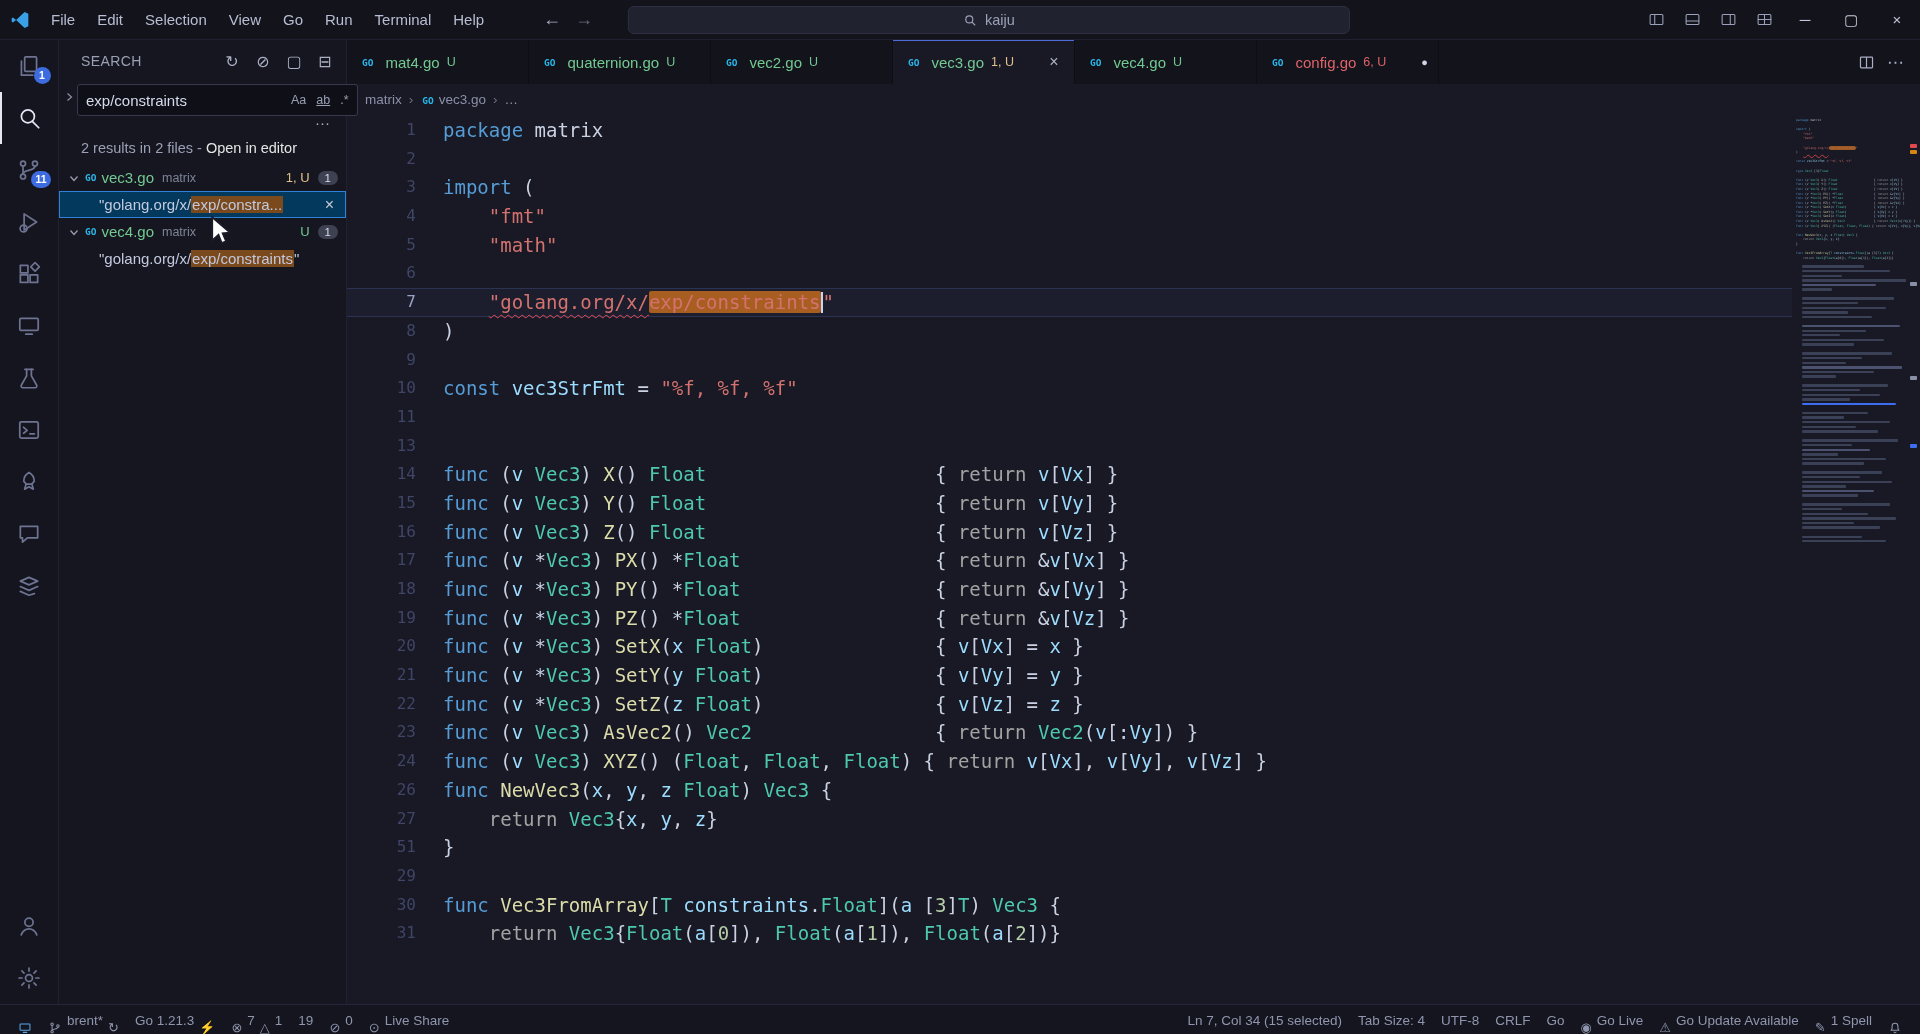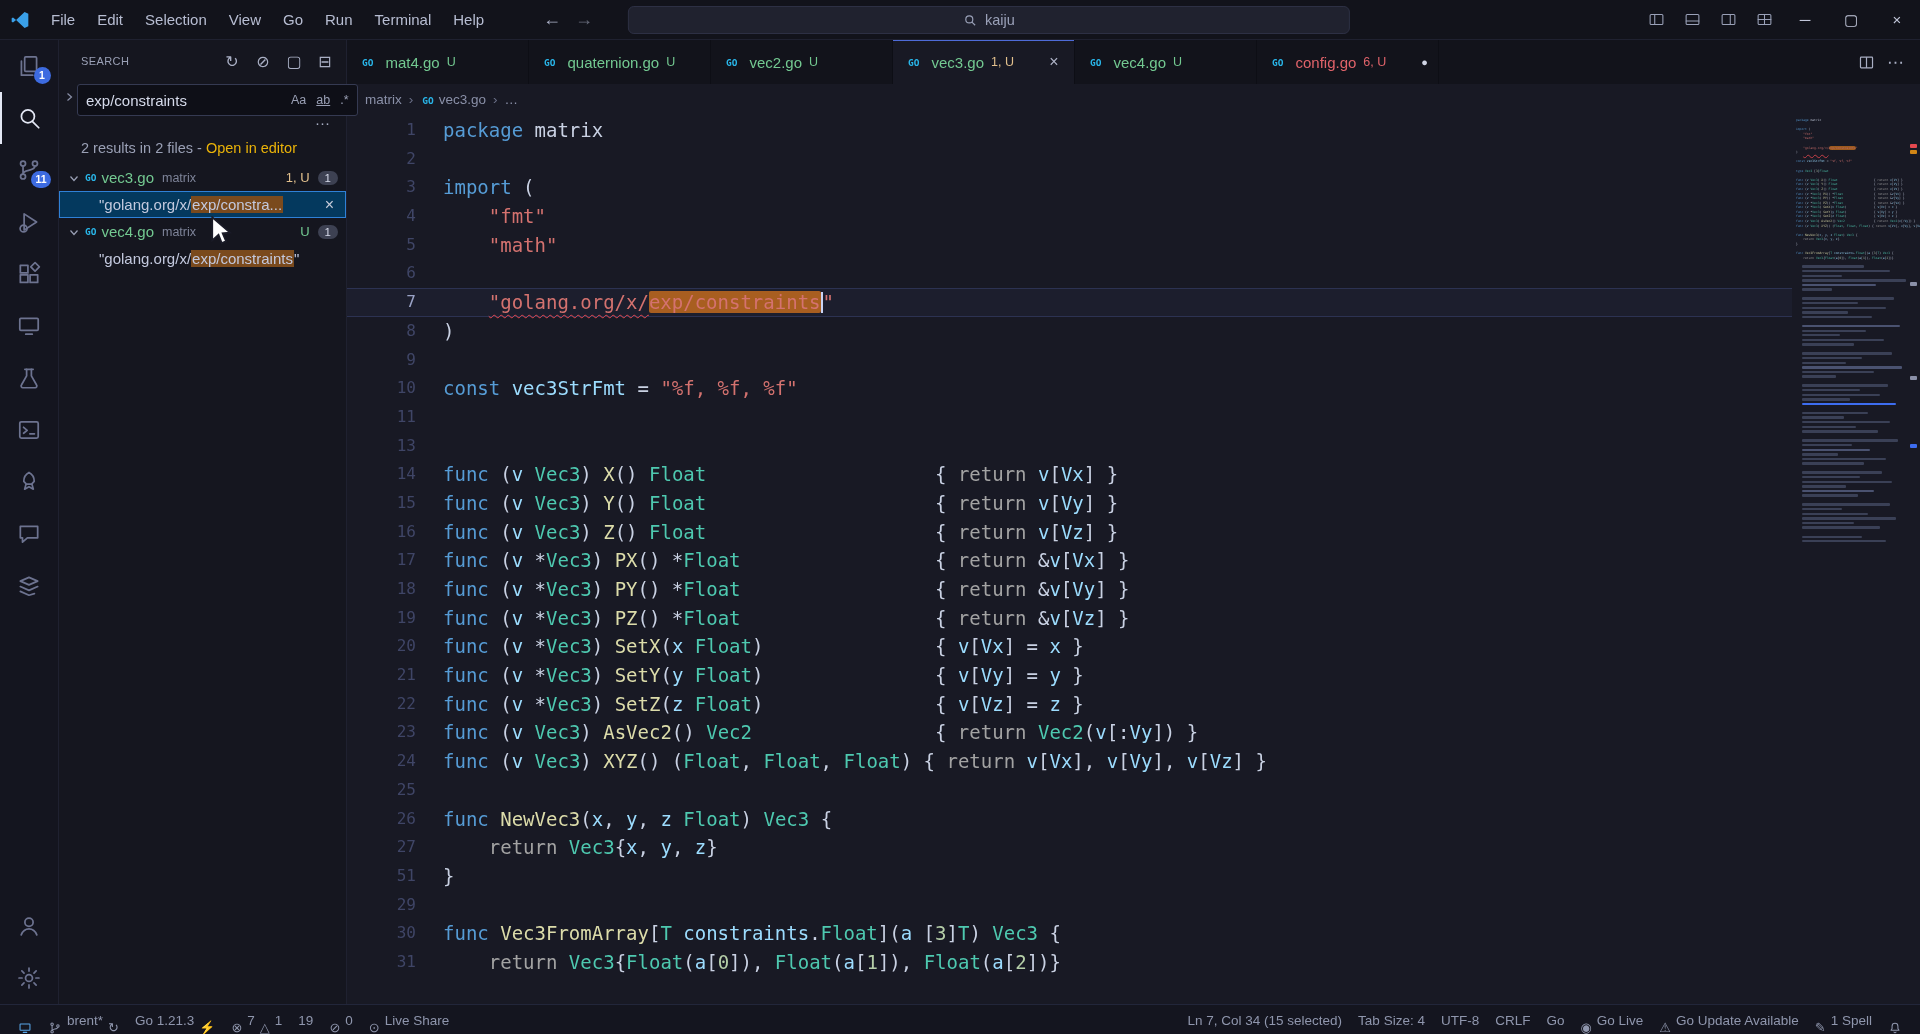--- a/index.html
+++ b/index.html
@@ -23,32 +23,32 @@
   
   .activitybar { width:59px; background:#14151f; display:flex; flex-direction:column; align-items:center; border-right:1px solid #1f2130; }
   .act-item { width:59px; height:52px; display:flex; align-items:center; justify-content:center; color:#6d7390; position:relative; cursor:pointer; }
   .act-item.active { color:#e4e8f5; box-shadow: inset 2px 0 0 #e4e8f5; }
   .act-badge { position:absolute; right:8px; bottom:8px; min-width:17px; height:17px; padding:0 4px; border-radius:9px; background:#3d6be0; color:#fff; font-size:10.5px; line-height:17px; text-align:center; font-weight:bold; }
   .act-bottom { margin-top:auto; }
 
   
   .sidebar { width:288px; background:#15161f; border-right:1px solid #1f2130; font-size:15px; position:relative; }
   .sb-header { height:42px; display:flex; align-items:center; padding:0 10px 0 22px; }
-  .sb-title { font-size:11px; letter-spacing:.4px; color:#9aa0b5; }
+  .sb-title { font-size:14px; letter-spacing:.4px; color:#9aa0b5; }
   .sb-actions { margin-left:auto; display:flex; gap:9px; color:#a9afc4; font-size:16px; }
   .sb-actions span { cursor:pointer; width:22px; height:22px; display:flex; align-items:center; justify-content:center; border-radius:4px; }
   .sb-search-row { display:flex; align-items:flex-start; padding:2px 14px 2px 4px; gap:2px; }
   .sb-caret { color:#8a90a8; margin-top:7px; }
   .sb-input-wrap { flex:1; height:32px; background:#0e0f17; border:1px solid #353a52; border-radius:3px; display:flex; align-items:center; padding:0 4px 0 8px; }
   .sb-input { flex:1; background:transparent; border:none; outline:none; color:#d5daea; font-size:15px; font-family:"Liberation Sans",sans-serif; }
   .sb-opt { color:#9aa0b5; font-size:12.5px; padding:2px 4px; border-radius:3px; margin-left:2px; cursor:pointer; }
   .sb-opt.ul { text-decoration:underline; }
   .sb-dots { text-align:right; padding:0 16px; color:#a9afc4; font-size:15px; height:16px; line-height:10px; }
   .sb-summary { padding:6px 16px 8px 22px; font-size:14.5px; color:#9aa0b5; }
-  .sb-summary a { color:#eab308; text-decoration:none; cursor:pointer;text-align:center; }
+  .sb-summary a { color:#e5e5e5; text-decoration:none; cursor:pointer;text-align:center; }
   .tree-row { height:27px; display:flex; align-items:center; padding:0 8px 0 6px; cursor:pointer; position:relative; }
   .tree-row.selected { background:#04395e; outline:1px solid #2f81d7; outline-offset:-1px; }
   .tr-chev { width:18px; color:#9aa0b5; display:flex; justify-content:center; }
   .goicon { font-size:9.5px; font-weight:bold; color:#29b5e8; letter-spacing:0; margin:0 5px 0 2px; font-family:"DejaVu Sans Mono",monospace; }
   .tr-name { color:#73c991; margin-right:8px; }
   .tr-path { color:#7e8499; font-size:12.5px; }
   .tr-spacer { flex:1; }
   .tr-dec { font-size:13px; margin-right:8px; }
   .dec-green { color:#73c991; } .dec-gold { color:#e2c08d; } .dec-red { color:#e0636a; }
   .tr-count { background:#3d4152; color:#d5d9e8; border-radius:10px; font-size:11.5px; padding:1px 7px; }
@@ -393,21 +393,20 @@
           <div class="code-line"><span class="ln">15</span><span class="lt"><span class="tk-k">func</span><span class="tk-d"> (</span><span class="tk-i">v</span><span class="tk-d"> </span><span class="tk-t">Vec3</span><span class="tk-d">) </span><span class="tk-f">Y</span><span class="tk-d">() </span><span class="tk-t">Float</span><span class="tk-d">                    { </span><span class="tk-x">return</span><span class="tk-d"> </span><span class="tk-i">v</span><span class="tk-d">[</span><span class="tk-i">Vy</span><span class="tk-d">] }</span></span></div>
           <div class="code-line"><span class="ln">16</span><span class="lt"><span class="tk-k">func</span><span class="tk-d"> (</span><span class="tk-i">v</span><span class="tk-d"> </span><span class="tk-t">Vec3</span><span class="tk-d">) </span><span class="tk-f">Z</span><span class="tk-d">() </span><span class="tk-t">Float</span><span class="tk-d">                    { </span><span class="tk-x">return</span><span class="tk-d"> </span><span class="tk-i">v</span><span class="tk-d">[</span><span class="tk-i">Vz</span><span class="tk-d">] }</span></span></div>
           <div class="code-line"><span class="ln">17</span><span class="lt"><span class="tk-k">func</span><span class="tk-d"> (</span><span class="tk-i">v</span><span class="tk-d"> *</span><span class="tk-t">Vec3</span><span class="tk-d">) </span><span class="tk-f">PX</span><span class="tk-d">() *</span><span class="tk-t">Float</span><span class="tk-d">                 { </span><span class="tk-x">return</span><span class="tk-d"> &amp;</span><span class="tk-i">v</span><span class="tk-d">[</span><span class="tk-i">Vx</span><span class="tk-d">] }</span></span></div>
           <div class="code-line"><span class="ln">18</span><span class="lt"><span class="tk-k">func</span><span class="tk-d"> (</span><span class="tk-i">v</span><span class="tk-d"> *</span><span class="tk-t">Vec3</span><span class="tk-d">) </span><span class="tk-f">PY</span><span class="tk-d">() *</span><span class="tk-t">Float</span><span class="tk-d">                 { </span><span class="tk-x">return</span><span class="tk-d"> &amp;</span><span class="tk-i">v</span><span class="tk-d">[</span><span class="tk-i">Vy</span><span class="tk-d">] }</span></span></div>
           <div class="code-line"><span class="ln">19</span><span class="lt"><span class="tk-k">func</span><span class="tk-d"> (</span><span class="tk-i">v</span><span class="tk-d"> *</span><span class="tk-t">Vec3</span><span class="tk-d">) </span><span class="tk-f">PZ</span><span class="tk-d">() *</span><span class="tk-t">Float</span><span class="tk-d">                 { </span><span class="tk-x">return</span><span class="tk-d"> &amp;</span><span class="tk-i">v</span><span class="tk-d">[</span><span class="tk-i">Vz</span><span class="tk-d">] }</span></span></div>
           <div class="code-line"><span class="ln">20</span><span class="lt"><span class="tk-k">func</span><span class="tk-d"> (</span><span class="tk-i">v</span><span class="tk-d"> *</span><span class="tk-t">Vec3</span><span class="tk-d">) </span><span class="tk-f">SetX</span><span class="tk-d">(</span><span class="tk-i">x</span><span class="tk-d"> </span><span class="tk-t">Float</span><span class="tk-d">)               { </span><span class="tk-i">v</span><span class="tk-d">[</span><span class="tk-i">Vx</span><span class="tk-d">] = </span><span class="tk-i">x</span><span class="tk-d"> }</span></span></div>
           <div class="code-line"><span class="ln">21</span><span class="lt"><span class="tk-k">func</span><span class="tk-d"> (</span><span class="tk-i">v</span><span class="tk-d"> *</span><span class="tk-t">Vec3</span><span class="tk-d">) </span><span class="tk-f">SetY</span><span class="tk-d">(</span><span class="tk-i">y</span><span class="tk-d"> </span><span class="tk-t">Float</span><span class="tk-d">)               { </span><span class="tk-i">v</span><span class="tk-d">[</span><span class="tk-i">Vy</span><span class="tk-d">] = </span><span class="tk-i">y</span><span class="tk-d"> }</span></span></div>
           <div class="code-line"><span class="ln">22</span><span class="lt"><span class="tk-k">func</span><span class="tk-d"> (</span><span class="tk-i">v</span><span class="tk-d"> *</span><span class="tk-t">Vec3</span><span class="tk-d">) </span><span class="tk-f">SetZ</span><span class="tk-d">(</span><span class="tk-i">z</span><span class="tk-d"> </span><span class="tk-t">Float</span><span class="tk-d">)               { </span><span class="tk-i">v</span><span class="tk-d">[</span><span class="tk-i">Vz</span><span class="tk-d">] = </span><span class="tk-i">z</span><span class="tk-d"> }</span></span></div>
           <div class="code-line"><span class="ln">23</span><span class="lt"><span class="tk-k">func</span><span class="tk-d"> (</span><span class="tk-i">v</span><span class="tk-d"> </span><span class="tk-t">Vec3</span><span class="tk-d">) </span><span class="tk-f">AsVec2</span><span class="tk-d">() </span><span class="tk-t">Vec2</span><span class="tk-d">                { </span><span class="tk-x">return</span><span class="tk-d"> </span><span class="tk-t">Vec2</span><span class="tk-d">(</span><span class="tk-i">v</span><span class="tk-d">[:</span><span class="tk-i">Vy</span><span class="tk-d">]) }</span></span></div>
           <div class="code-line"><span class="ln">24</span><span class="lt"><span class="tk-k">func</span><span class="tk-d"> (</span><span class="tk-i">v</span><span class="tk-d"> </span><span class="tk-t">Vec3</span><span class="tk-d">) </span><span class="tk-f">XYZ</span><span class="tk-d">() (</span><span class="tk-t">Float</span><span class="tk-d">, </span><span class="tk-t">Float</span><span class="tk-d">, </span><span class="tk-t">Float</span><span class="tk-d">) { </span><span class="tk-x">return</span><span class="tk-d"> </span><span class="tk-i">v</span><span class="tk-d">[</span><span class="tk-i">Vx</span><span class="tk-d">], </span><span class="tk-i">v</span><span class="tk-d">[</span><span class="tk-i">Vy</span><span class="tk-d">], </span><span class="tk-i">v</span><span class="tk-d">[</span><span class="tk-i">Vz</span><span class="tk-d">] }</span></span></div>
-          <div class="code-line"><span class="ln">25</span><span class="lt"></span></div>
           <div class="code-line"><span class="ln">26</span><span class="lt"><span class="tk-k">func</span><span class="tk-d"> </span><span class="tk-f">NewVec3</span><span class="tk-d">(</span><span class="tk-i">x</span><span class="tk-d">, </span><span class="tk-i">y</span><span class="tk-d">, </span><span class="tk-i">z</span><span class="tk-d"> </span><span class="tk-t">Float</span><span class="tk-d">) </span><span class="tk-t">Vec3</span><span class="tk-d"> {</span></span></div>
           <div class="code-line"><span class="ln">27</span><span class="lt"><span class="tk-d">    </span><span class="tk-x">return</span><span class="tk-d"> </span><span class="tk-t">Vec3</span><span class="tk-d">{</span><span class="tk-i">x</span><span class="tk-d">, </span><span class="tk-i">y</span><span class="tk-d">, </span><span class="tk-i">z</span><span class="tk-d">}</span></span></div>
           <div class="code-line"><span class="ln">51</span><span class="lt"><span class="tk-d">}</span></span></div>
           <div class="code-line"><span class="ln">29</span><span class="lt"></span></div>
           <div class="code-line"><span class="ln">30</span><span class="lt"><span class="tk-k">func</span><span class="tk-d"> </span><span class="tk-f">Vec3FromArray</span><span class="tk-d">[</span><span class="tk-t">T</span><span class="tk-d"> </span><span class="tk-i">constraints</span><span class="tk-d">.</span><span class="tk-t">Float</span><span class="tk-d">](</span><span class="tk-i">a</span><span class="tk-d"> [</span><span class="tk-n">3</span><span class="tk-d">]</span><span class="tk-t">T</span><span class="tk-d">) </span><span class="tk-t">Vec3</span><span class="tk-d"> {</span></span></div>
           <div class="code-line"><span class="ln">31</span><span class="lt"><span class="tk-d">    </span><span class="tk-x">return</span><span class="tk-d"> </span><span class="tk-t">Vec3</span><span class="tk-d">{</span><span class="tk-t">Float</span><span class="tk-d">(</span><span class="tk-i">a</span><span class="tk-d">[</span><span class="tk-n">0</span><span class="tk-d">]), </span><span class="tk-t">Float</span><span class="tk-d">(</span><span class="tk-i">a</span><span class="tk-d">[</span><span class="tk-n">1</span><span class="tk-d">]), </span><span class="tk-t">Float</span><span class="tk-d">(</span><span class="tk-i">a</span><span class="tk-d">[</span><span class="tk-n">2</span><span class="tk-d">])}</span></span></div>
         </div>
       <div class="minimap" id="minimap">
           <div class="mini-line"><span class="tk-k">package</span><span class="tk-d"> matrix</span></div>
           <div class="mini-line"> </div>

